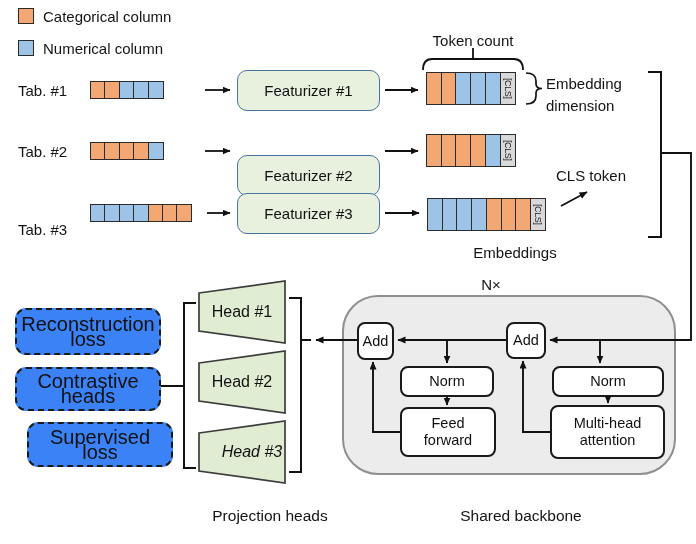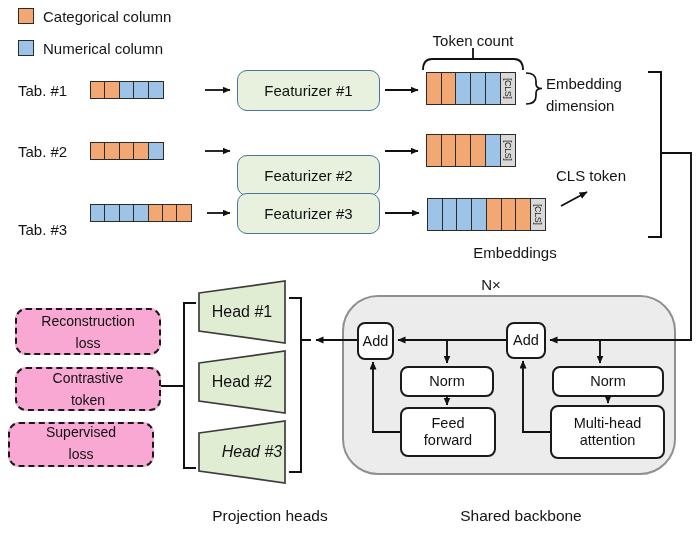--- a/index.html
+++ b/index.html
@@ -24,22 +24,22 @@
               border-radius:10px;background:#e7f1de;display:flex;align-items:center;
               justify-content:center;font-size:15px;}
   
   .backbone{box-sizing:border-box;width:334px;height:180px;border:2.6px solid #8f8f8f;
             border-radius:36px;background:#ececec;}
   .node{box-sizing:border-box;background:#fff;border:2.2px solid #1a1a1a;border-radius:8px;
         display:flex;align-items:center;justify-content:center;font-size:14.5px;
         line-height:17px;text-align:center;}
   
   .loss{box-sizing:border-box;width:146px;border:2px dashed #1a1a1a;border-radius:11px;
-        background:#f9a8d4;display:flex;align-items:center;justify-content:center;
-        font-size:14px;line-height:22px;text-align:center;padding:0 25px;white-space:normal;}
+        background:#3b82f6;display:flex;align-items:center;justify-content:center;
+        font-size:20px;line-height:15px;text-align:center;padding:0 25px;white-space:normal;}
   .headlabel{font-size:16px;line-height:20px;text-align:center;}
   svg{position:absolute;left:0;top:0;pointer-events:none;}
   .layer1{z-index:1;} .layer3{z-index:3;} .layer4{z-index:4;} .layer5{z-index:5;}
 </style>
 </head>
 <body>
 
 <div id="canvas">
 
   <div class="abs legend-sq layer3" style="left: 18px; top: 8px; background: rgb(243, 168, 115);"></div>
@@ -144,23 +144,23 @@
     <span>Feed forward</span>
     </div>
   <div class="abs node layer3" style="left:550px;top:405px;width:115px;height:54px;padding:3px 8px;white-space:normal;">
     <span>Multi-head attention</span>
     </div>
 
   <div class="abs loss layer3" style="left:15px;top:308px;height:47px;">
     <span>Reconstruction loss</span>
     </div>
   <div class="abs loss layer3" style="left:15px;top:367px;height:44px;">
-    <span>Contrastive token</span>
-    </div>
-  <div class="abs loss layer3" style="left:8px;top:422px;height:45px;align-items:flex-end;">
+    <span>Contrastive heads</span>
+    </div>
+  <div class="abs loss layer3" style="left:27px;top:422px;height:45px;">
     <span>Supervised loss</span>
     </div>
 
   <div class="abs headlabel layer5" style="left:200px;top:302px;width:84px;">Head #1</div>
   <div class="abs headlabel layer5" style="left:200px;top:372px;width:84px;">Head #2</div>
   <div class="abs headlabel layer5" style="left:200px;top:442px;width:104px;font-style:italic;">Head #3</div>
 
   <div class="abs txt center layer3" style="left:190px;top:506px;width:160px;font-size:15.5px;">Projection heads</div>
   <div class="abs txt center layer3" style="left:431px;top:506px;width:180px;font-size:15.5px;">Shared backbone</div>
 

